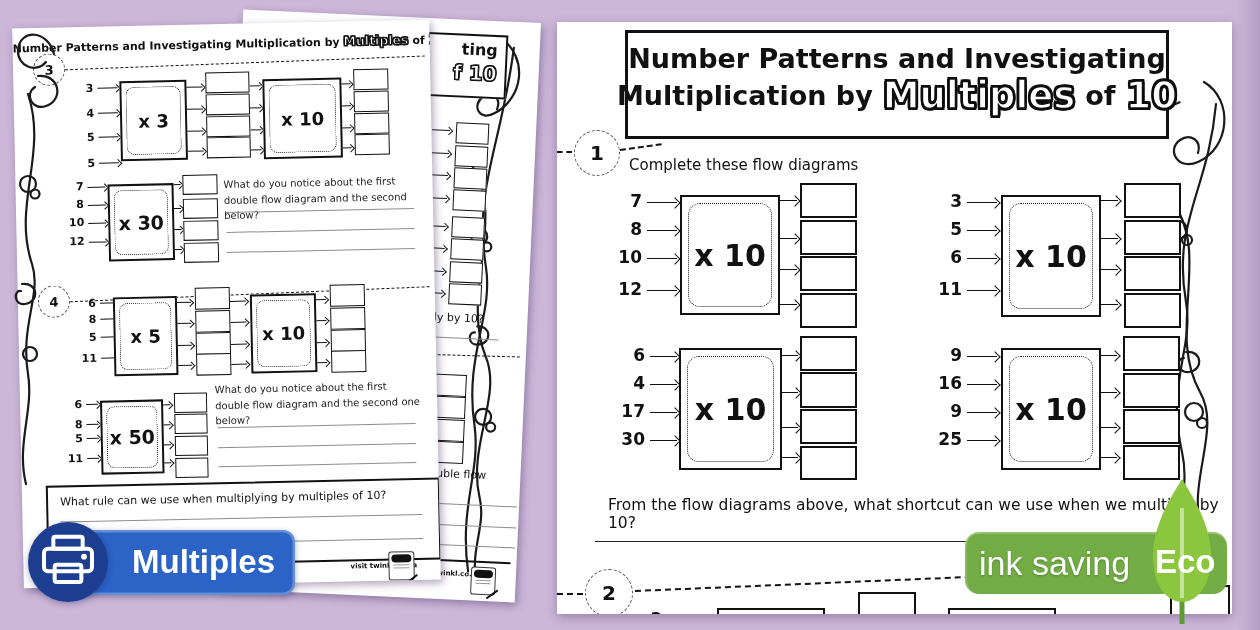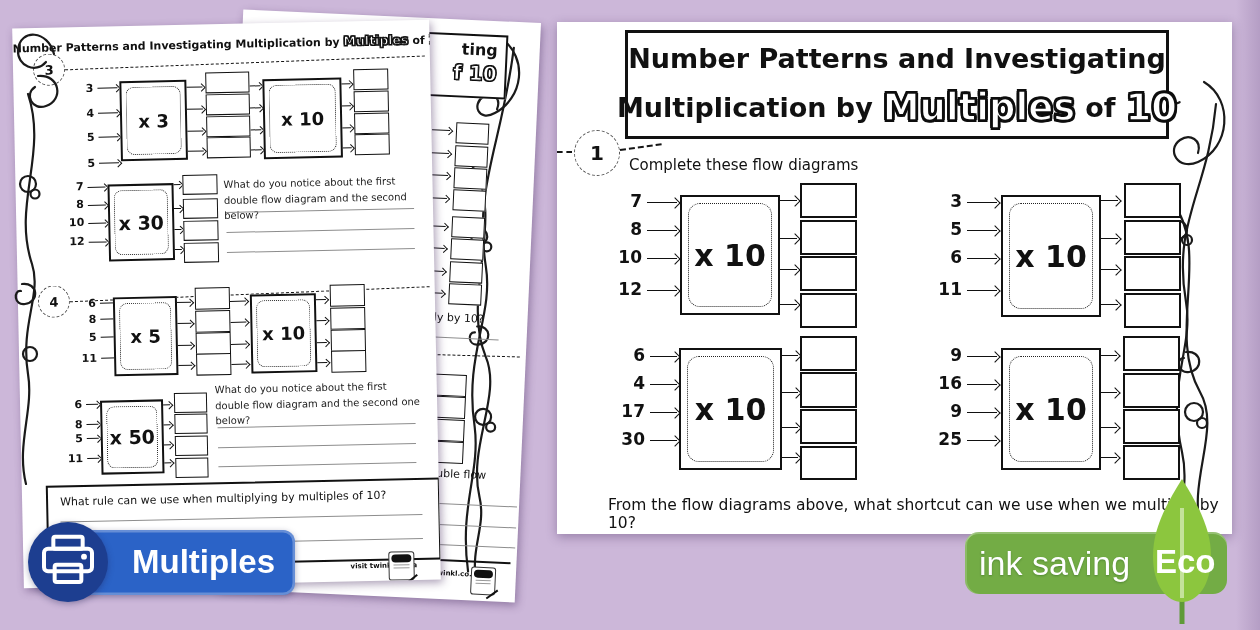--- a/index.html
+++ b/index.html
@@ -253,37 +253,37 @@
   <svg class="swirl" style="left:8px;top:24px;width:85px;height:470px;z-index:3;" viewBox="0 0 85 470">
     <path d="M46 30 C40 6 12 4 10 26 C9 42 28 50 38 38"></path>
     <path d="M30 52 C52 50 56 76 38 82 C24 87 16 70 27 63"></path>
     <path d="M20 70 C40 130 4 180 24 240 C34 270 12 300 20 350 C26 386 8 420 18 460"></path>
     <circle cx="20" cy="160" r="8"></circle>
       <circle cx="27" cy="170" r="4.5"></circle>
     <path d="M14 260 C30 258 32 278 17 280 C6 282 5 266 13 267"></path>
     <circle cx="22" cy="330" r="7"></circle>
   </svg>
 
-  <div class="page rp rp-c" style="left:557px;top:22px;width:675px;height:512px;z-index:2;">
+  <div class="page rp rp-c" style="left:557px;top:22px;width:675px;height:592px;z-index:2;">
     <svg class="swirl" style="left:585px;top:30px;width:90px;height:578px;" viewBox="0 0 90 578">
       <path d="M62 30 C92 48 88 96 56 110 C36 119 24 98 38 88 C48 81 60 88 56 101"></path>
       <path d="M74 52 C66 140 30 170 44 250 C52 296 24 330 40 400 C50 444 26 480 40 540 C46 566 38 578 30 578"></path>
       <path d="M30 150 C70 200 24 280 58 340 C80 378 44 430 60 480 C70 510 56 540 62 575"></path>
       <circle cx="36" cy="178" r="9"></circle>
         <circle cx="45" cy="188" r="5"></circle>
       <circle cx="52" cy="360" r="9"></circle>
         <circle cx="60" cy="371" r="5"></circle>
       <path d="M44 300 C60 298 62 318 47 320 C36 322 33 306 42 306"></path>
       <path d="M26 470 C8 492 20 520 44 514"></path>
       <path d="M2 66 L38 50" stroke-dasharray="6 5"></path>
     </svg>
 
     <div class="abs" style="left:68px;top:8px;width:538px;height:103px;border:3px solid #111;background:#fff;z-index:2;">
       <div style="text-align:center;font-size:27px;font-weight:bold;margin-top:10px;">Number Patterns and Investigating</div>
-      <div style="display:flex;justify-content:center;align-items:center;gap:10px;margin-top:12px;white-space:nowrap;">
+      <div style="display:flex;justify-content:center;align-items:center;gap:10px;margin-top:0;white-space:nowrap;">
         <span style="font-size:27px;font-weight:bold;">Multiplication by</span>
         <span class="bubble" style="font-size:37px;">Multiples</span>
         <span style="font-size:27px;font-weight:bold;">of</span>
         <span class="bubble" style="font-size:37px;">10</span>
       </div>
     </div>
 
     <div class="dash" style="left:0px;top:129px;width:15px;"></div>
     <div class="badge" style="left:17px;top:108px;width:44px;height:44px;font-size:20px;">
       <span>1</span>

